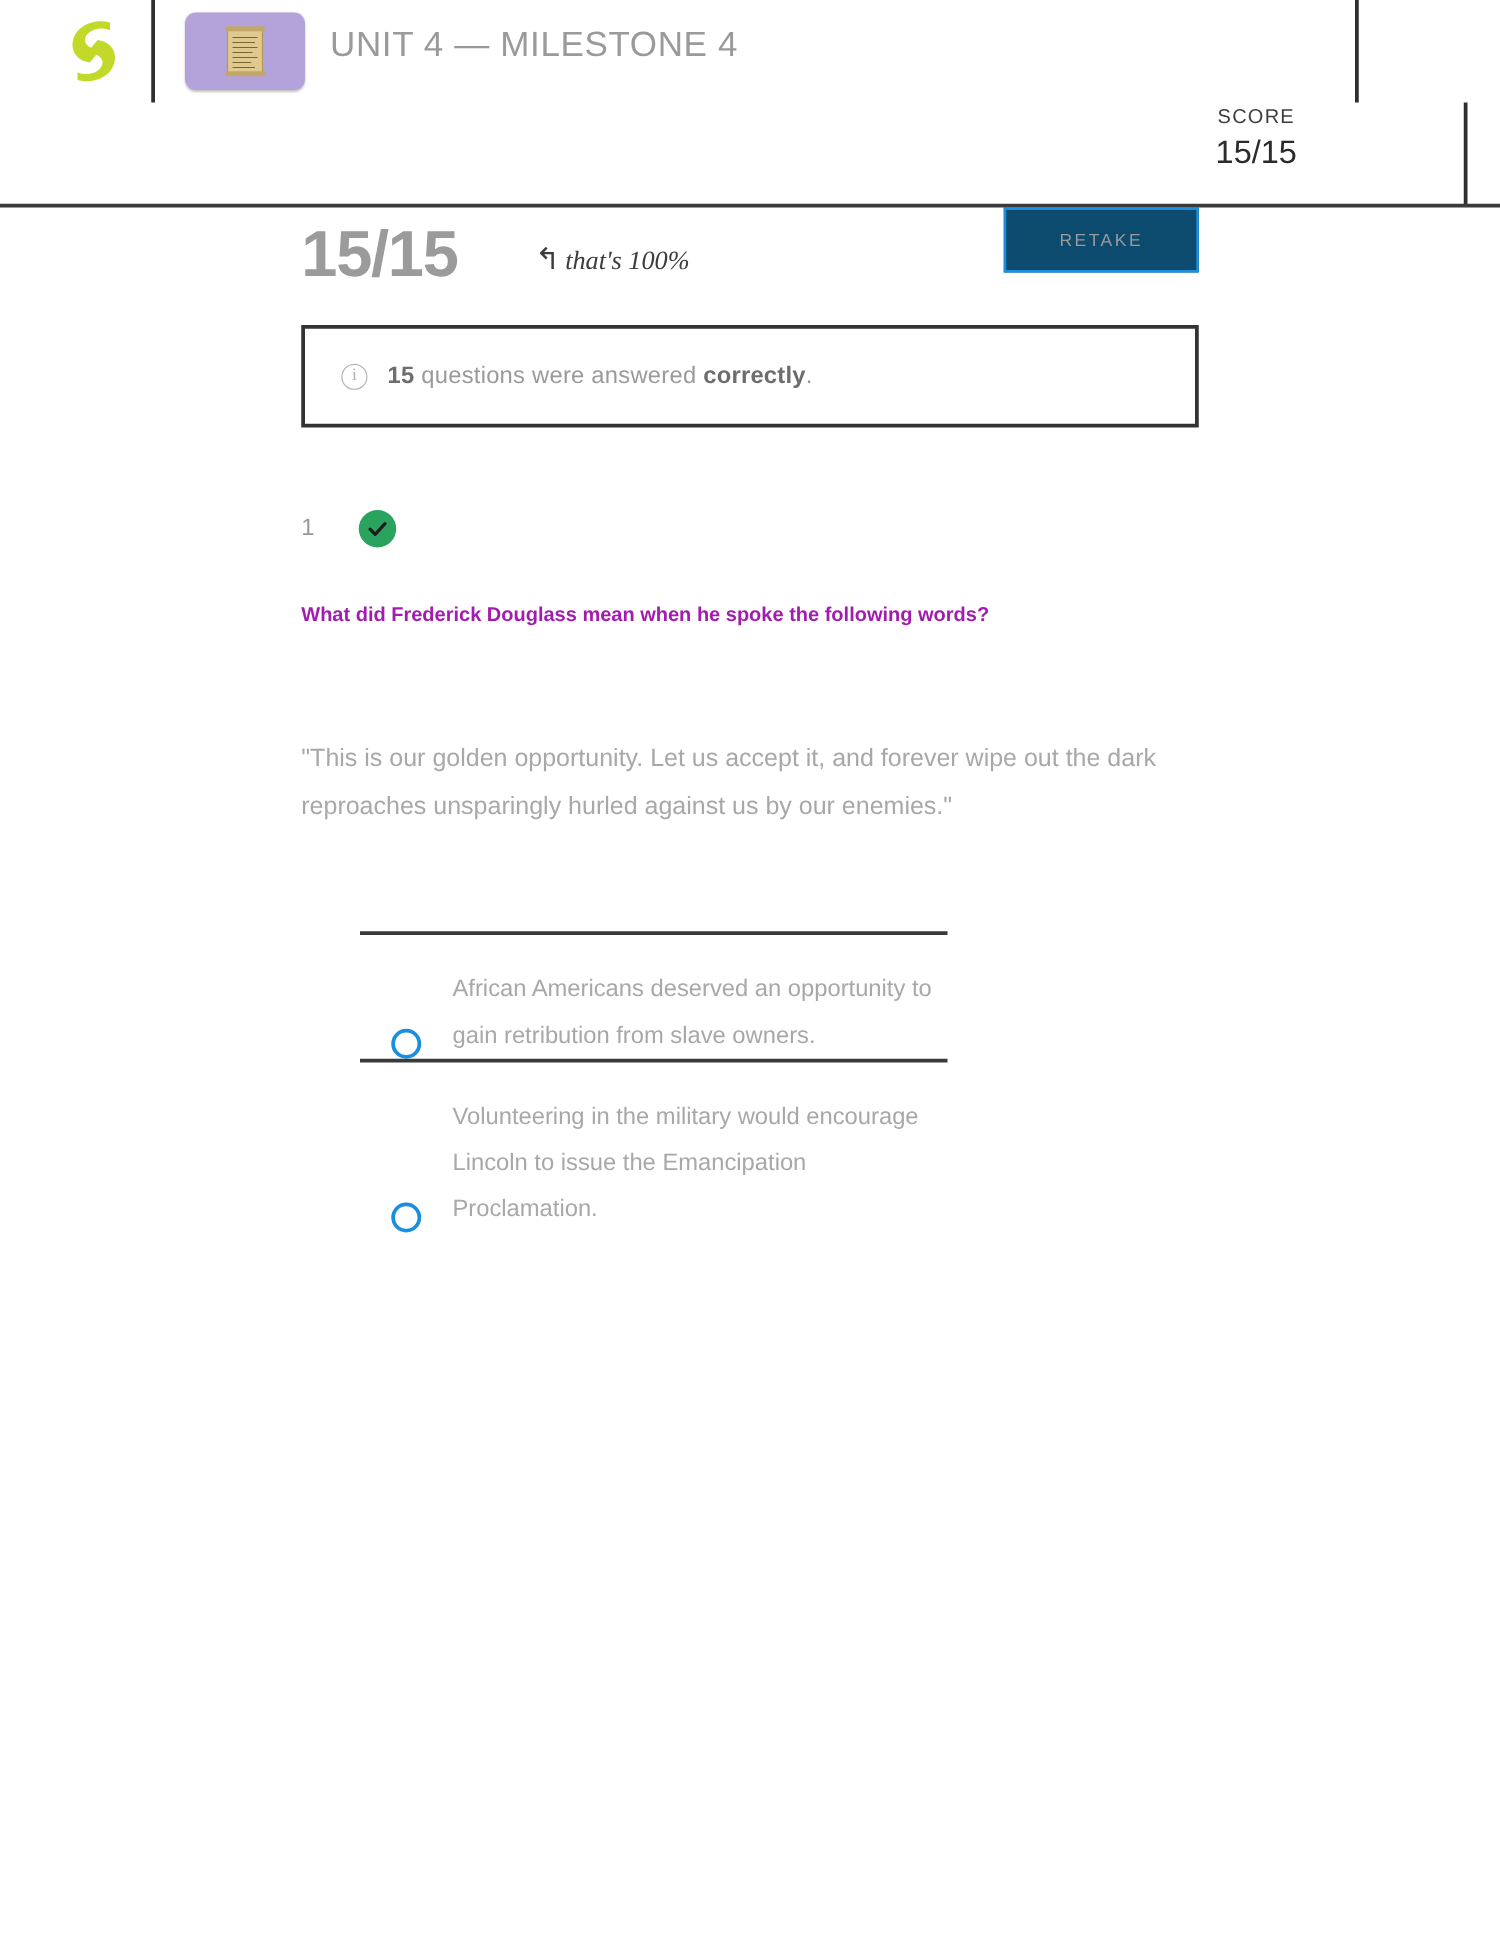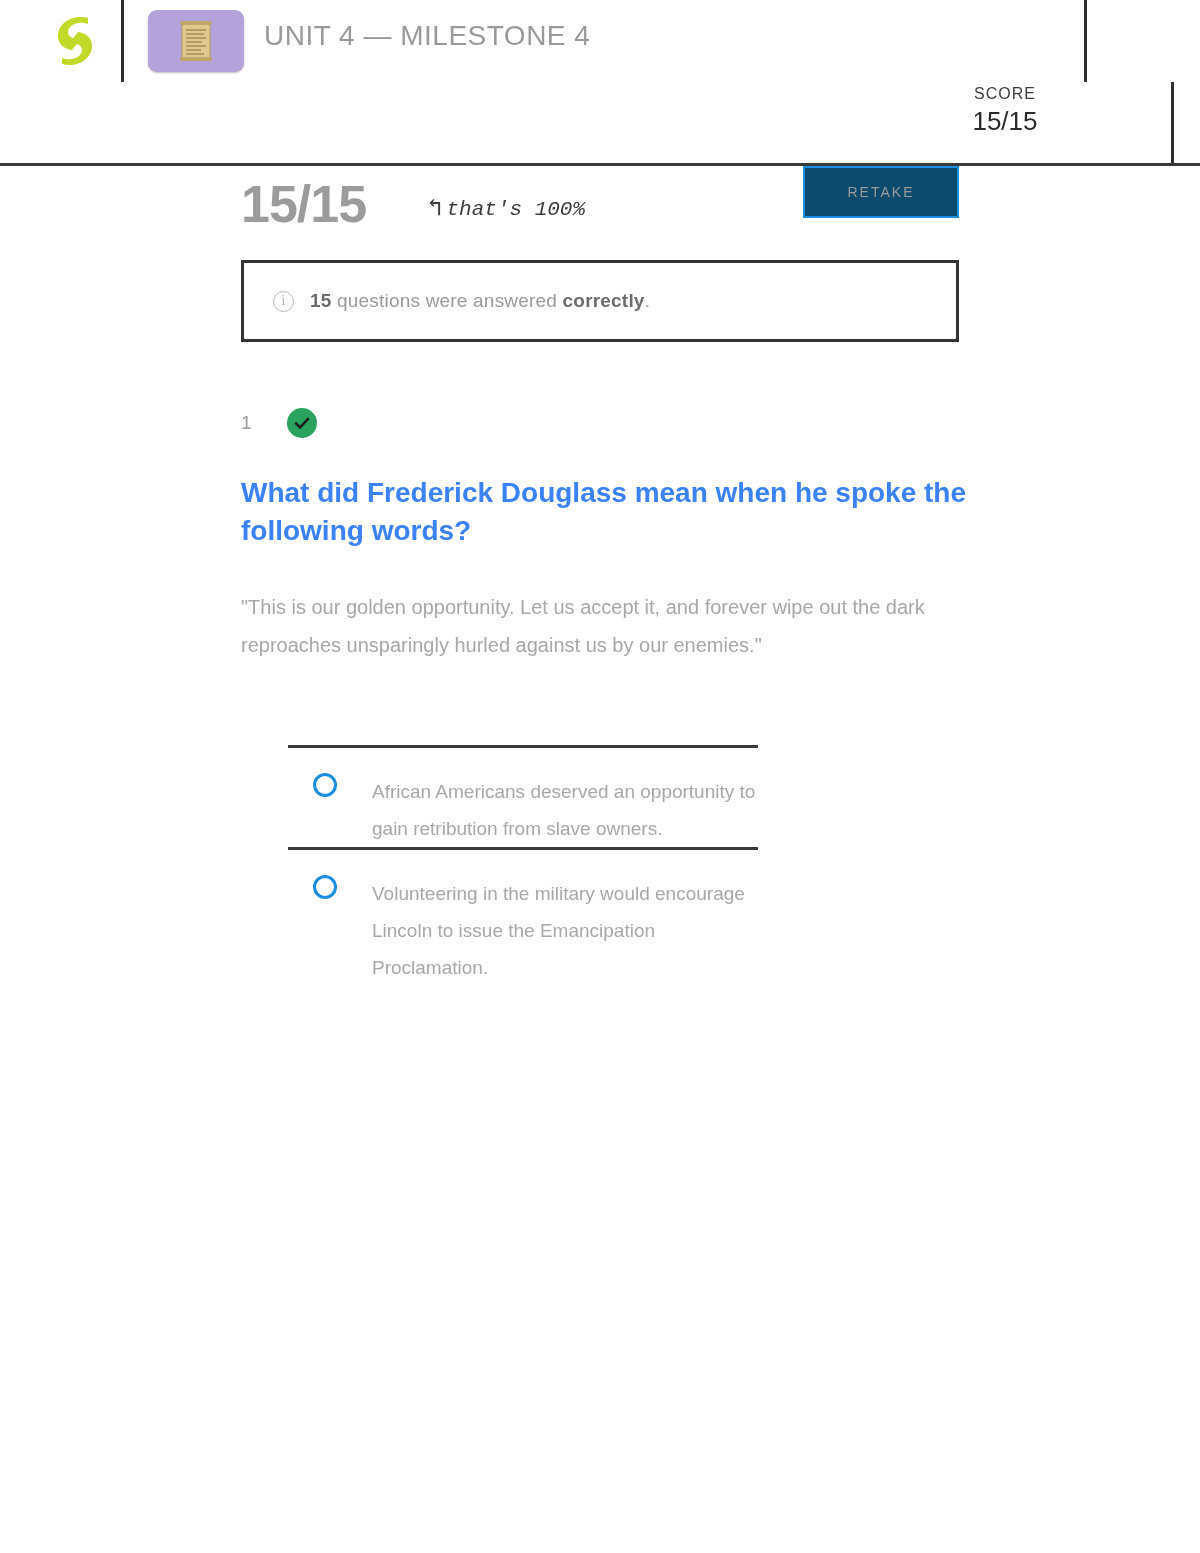--- a/index.html
+++ b/index.html
@@ -55,21 +55,21 @@
   .score-value { font-size: 26px; color: #2b2b2b; margin-top: 3px; }
 
   
   .score-row { position: absolute; left: 0; top: 165px; width: 1200px; height: 95px; }
   .big-score {
     position: absolute; left: 241px; top: 9px;
     font-size: 52px; font-weight: bold; color: #9b9b9b; letter-spacing: -1px;
   }
   .handwrite {
     position: absolute; left: 428px; top: 28px;
-    font-family: Liberation Mono, monospace;
+    font-family: Liberation Serif, serif;
     font-size: 21px; font-style: italic; color: #3d3d3d;
     white-space: nowrap;
     text-align: right;
   }
   .hand-arrow { font-size: 24px; font-style: normal; margin-right: 4px; }
 
   .retake-btn {
     position: absolute; left: 803px; top: 166px;
     width: 156px; height: 52px;
     border: 2px solid #1a8fe0; background: #0c4a6e;
@@ -98,35 +98,35 @@
 
   
   .q-head { position: absolute; left: 241px; top: 408px; display: flex; align-items: center; }
   .q-num { font-size: 19px; color: #9a9a9a; width: 46px; }
   .q-badge-dark {
     width: 30px; height: 30px; border-radius: 50%; background: #2aa35f;
     display: flex; align-items: center; justify-content: center;
   }
   .q-text {
     position: absolute; left: 241px; top: 474px; width: 730px;
-    font-size: 28px; font-weight: bold; color: #3b82f6; line-height: 38px;
+    font-size: 16px; font-weight: bold; color: #a21caf; line-height: 38px;
   }
   .q-quote {
     position: absolute; left: 241px; top: 588px; width: 726px;
     font-size: 20px; color: #a8a8a8; line-height: 38px;
   }
 
   
   .options { position: absolute; left: 0; top: 745px; width: 1200px; }
   .option { position: relative; width: 1200px; }
   .opt-sep {
     position: absolute; left: 288px; top: 0; width: 470px; height: 3px;
     background: #3a3a3a;
   }
-  .opt-body { position: relative; display: flex; align-items: flex-start; padding-top: 28px; padding-left: 10px; }
+  .opt-body { position: relative; display: flex; align-items: flex-end; padding-top: 28px; }
   .opt-correct-slot { position: absolute; left: 241px; width: 30px; display: flex; justify-content: center; }
   .badge-green {
     width: 28px; height: 28px; border-radius: 50%; background: #22a05a;
     display: flex; align-items: center; justify-content: center;
   }
   .radio-slot { position: absolute; left: 311px; width: 28px; display: flex; justify-content: center; }
   .radio {
     width: 24px; height: 24px; border-radius: 50%;
     border: 3px solid #1a8fe0; background: #fff;
   }

